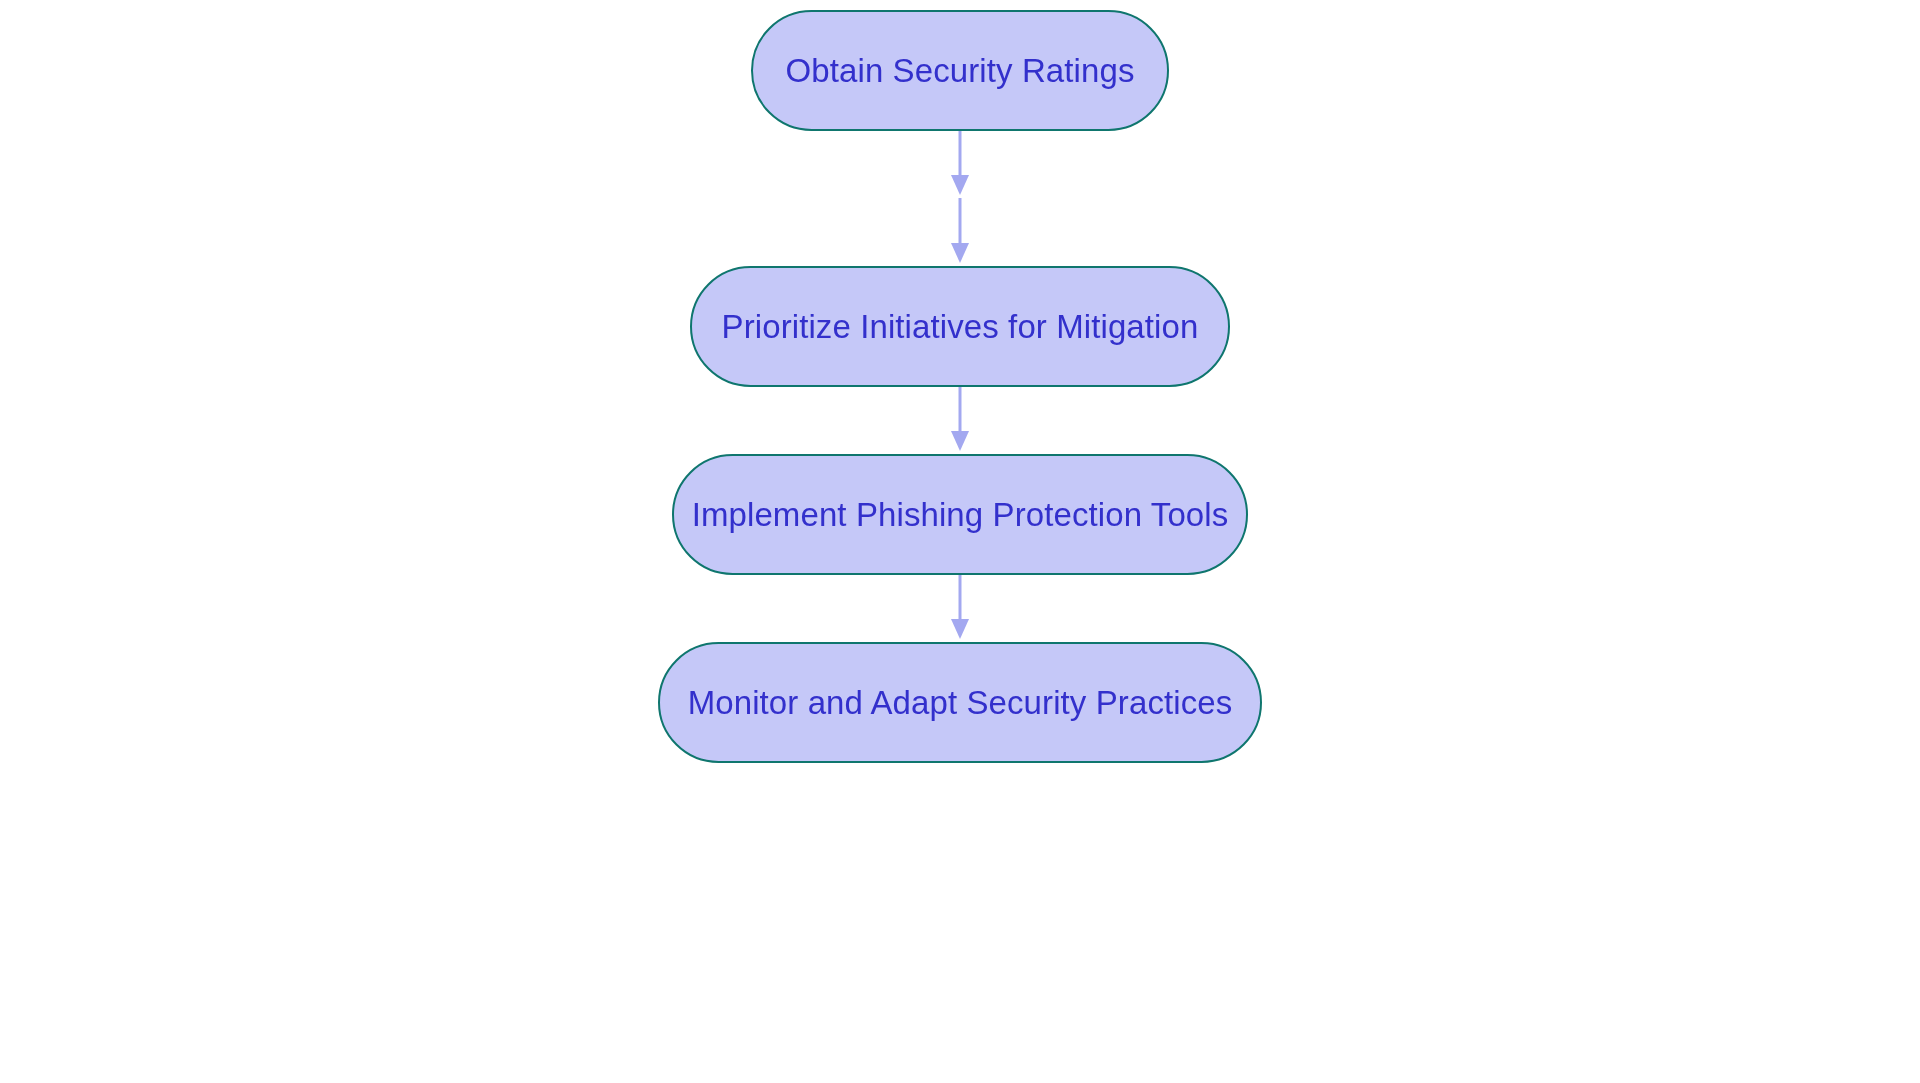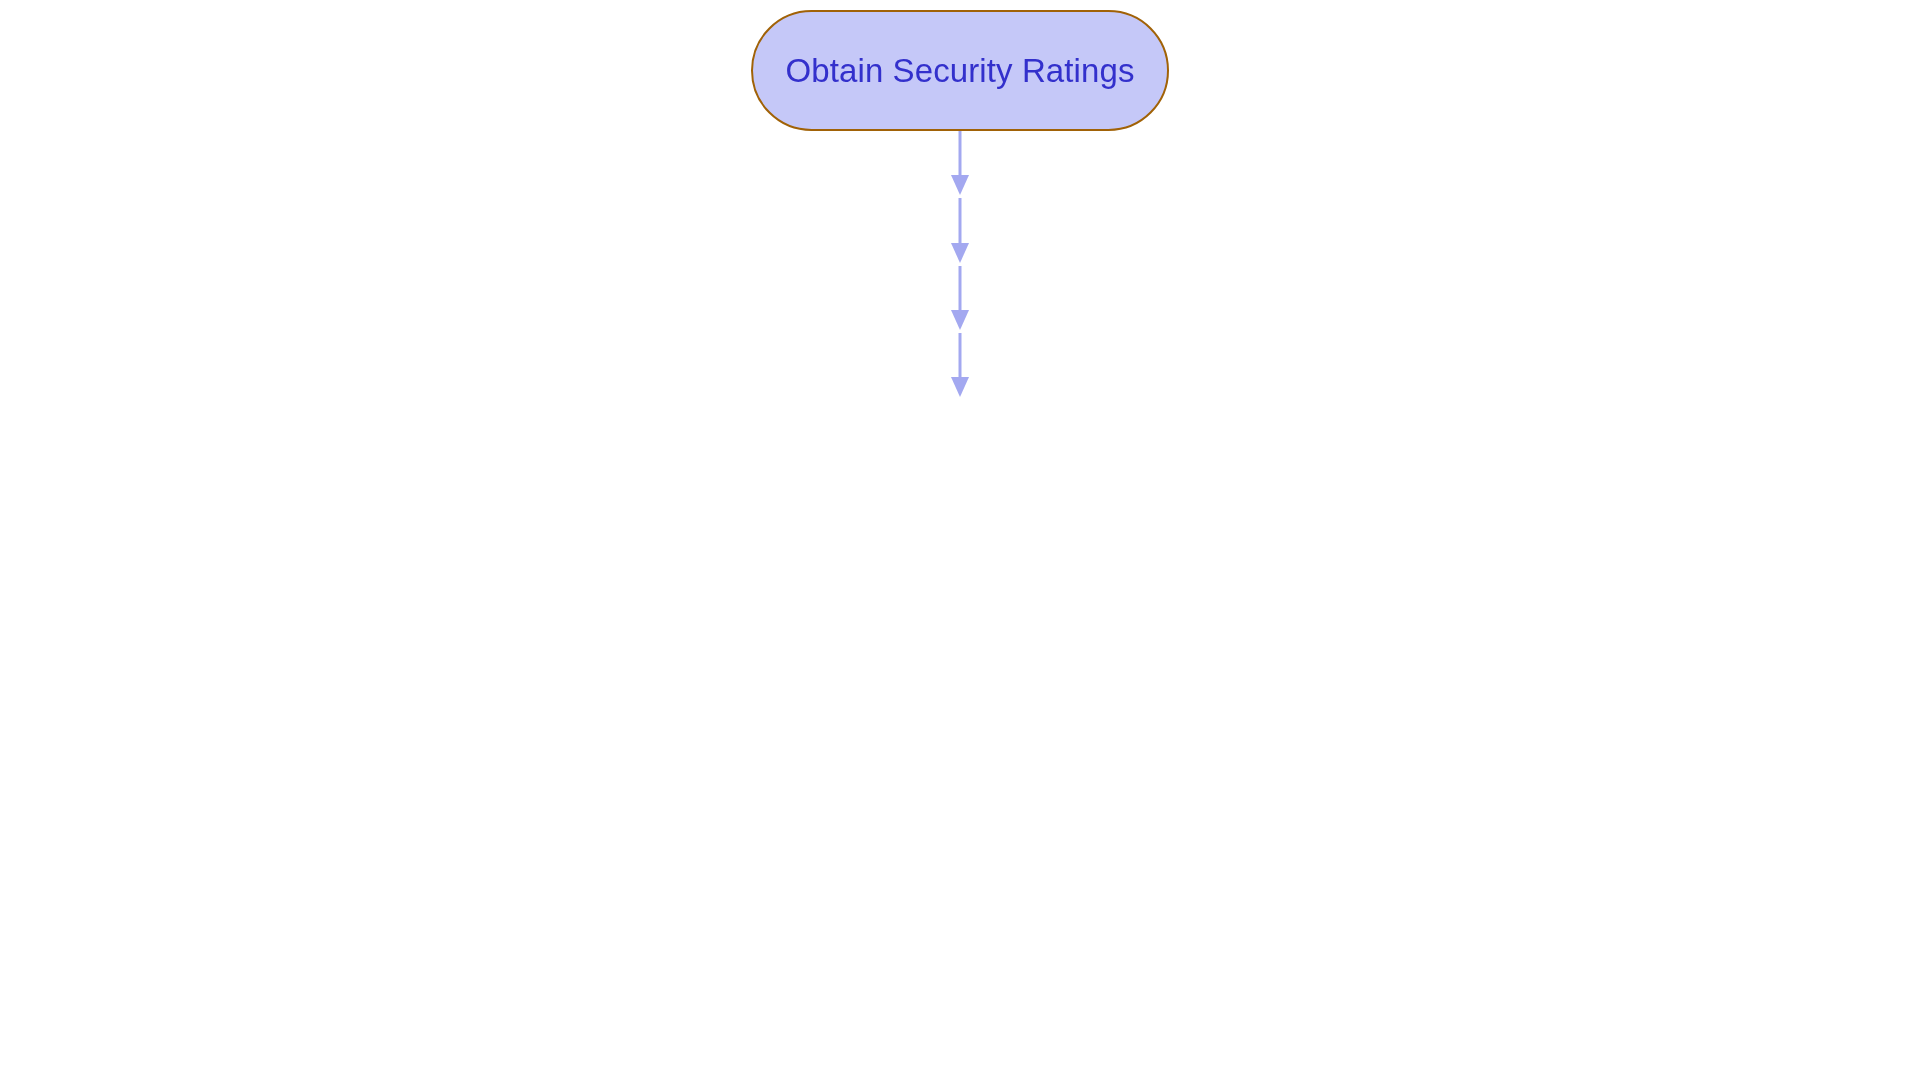--- a/index.html
+++ b/index.html
@@ -24,21 +24,21 @@
     height: 1083px;
     display: flex;
     flex-direction: column;
     align-items: center;
   }
   .node {
     box-sizing: border-box;
     height: 121px;
     border-radius: 61px;
     background: #c5c8f8;
-    border: 2px solid #a16207;
+    border: 2px solid #0f766e;
     color: #3330cc;
     display: flex;
     align-items: center;
     justify-content: center;
     white-space: nowrap;
     letter-spacing: 0.1px;
   }
   .node-label {
     font-size: 33px;
     font-weight: 400;
@@ -85,31 +85,40 @@
     </div>
 
 
     <div class="connector gap-2">
       <svg width="26" height="68" viewBox="0 0 26 68" aria-hidden="true">
         <line x1="13" y1="0" x2="13" y2="47" stroke="#a3a8f0" stroke-width="3"></line>
         <polygon points="4,45 22,45 13,65" fill="#a3a8f0"></polygon>
       </svg>
     </div>
 
+    <div class="node w3">
+      <span class="node-label">Prioritize Initiatives for Mitigation</span>
+    </div>
 
     <div class="connector gap-3">
       <svg width="26" height="67" viewBox="0 0 26 67" aria-hidden="true">
         <line x1="13" y1="0" x2="13" y2="46" stroke="#a3a8f0" stroke-width="3"></line>
         <polygon points="4,44 22,44 13,64" fill="#a3a8f0"></polygon>
       </svg>
     </div>
 
+    <div class="node w4">
+      <span class="node-label">Implement Phishing Protection Tools</span>
+    </div>
 
     <div class="connector gap-4">
       <svg width="26" height="67" viewBox="0 0 26 67" aria-hidden="true">
         <line x1="13" y1="0" x2="13" y2="46" stroke="#a3a8f0" stroke-width="3"></line>
         <polygon points="4,44 22,44 13,64" fill="#a3a8f0"></polygon>
       </svg>
     </div>
 
+    <div class="node w5">
+      <span class="node-label">Monitor and Adapt Security Practices</span>
+    </div>
 
   </div>
 </div>
 
 </body></html>

